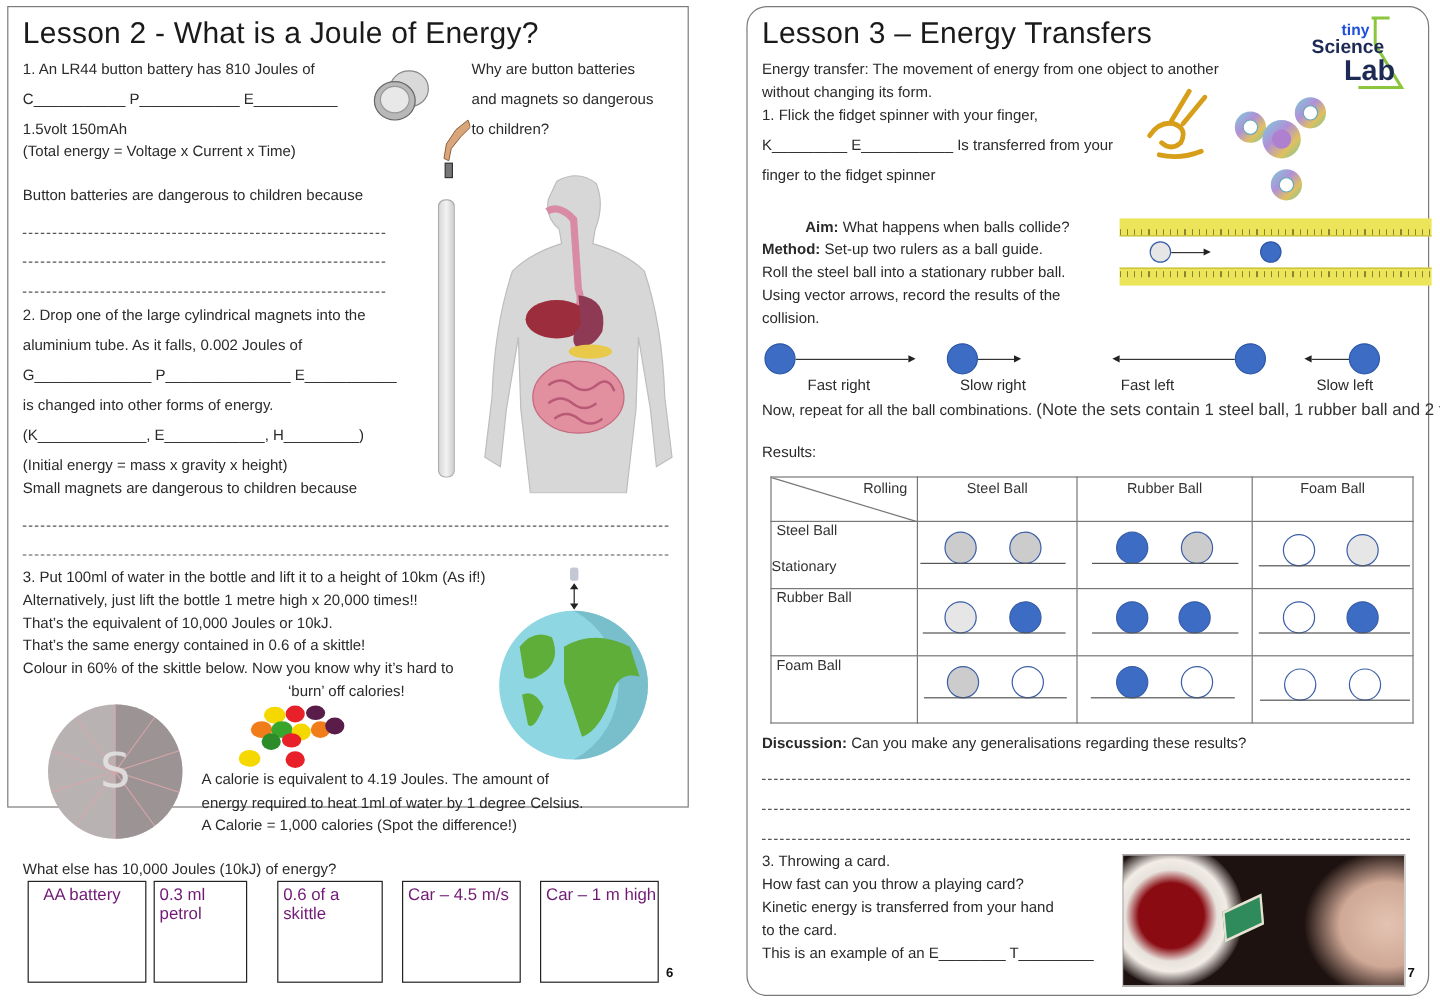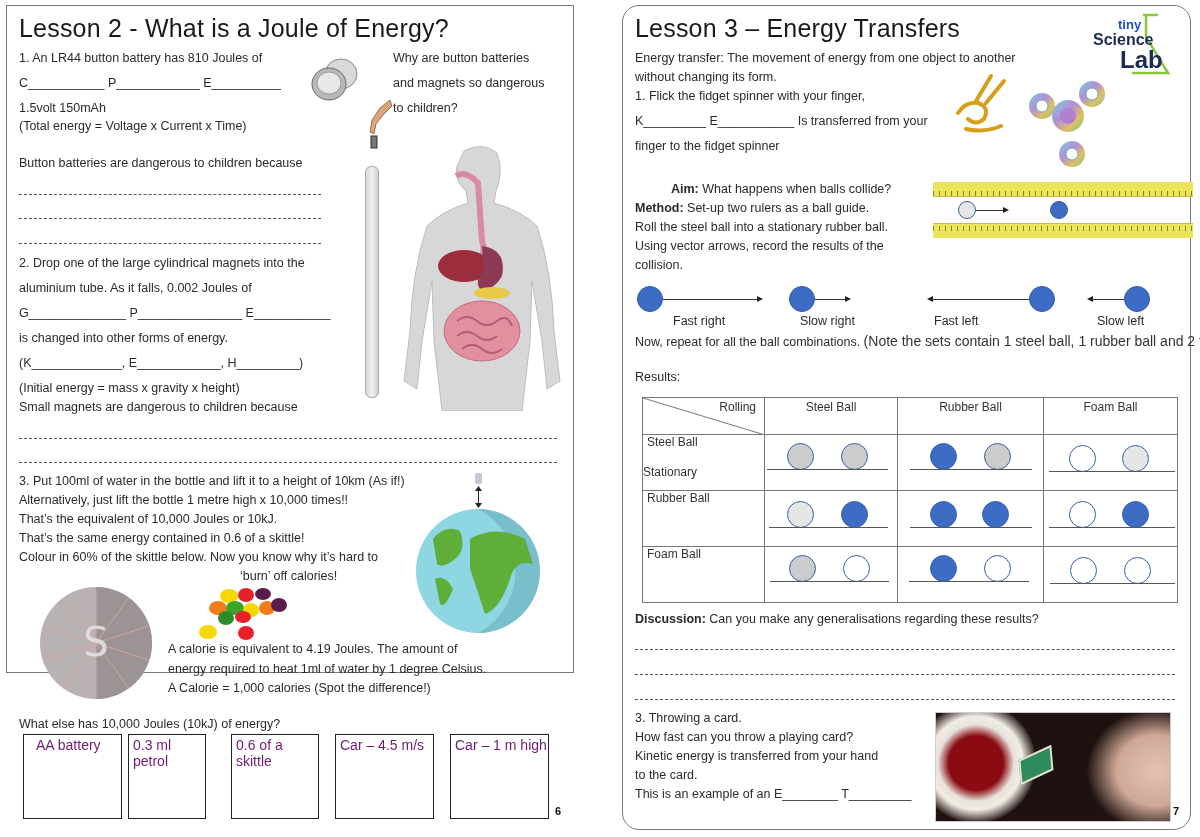--- a/index.html
+++ b/index.html
@@ -84,21 +84,21 @@
   <div class="abs t" style="left:12px; top:275px;">aluminium tube. As it falls, 0.002 Joules of</div>
   <div class="abs t" style="left:12px; top:300px;">G______________ P_______________ E___________</div>
   <div class="abs t" style="left:12px; top:325px;">is changed into other forms of energy.</div>
   <div class="abs t" style="left:12px; top:350px;">(K_____________, E____________, H_________)</div>
   <div class="abs t" style="left:12px; top:375px;">(Initial energy = mass x gravity x height)</div>
   <div class="abs t" style="left:12px; top:394px;">Small magnets are dangerous to children because</div>
   <div class="dash" style="left:12px; top:432px; width:538px;"></div>
   <div class="dash" style="left:12px; top:456px; width:538px;"></div>
 
   <div class="abs t" style="left:12px; top:468px;">3. Put 100ml of water in the bottle and lift it to a height of 10km (As if!)</div>
-  <div class="abs t" style="left:12px; top:487px;">Alternatively, just lift the bottle 1 metre high x  10,000 times!!</div>
+  <div class="abs t" style="left:12px; top:487px;">Alternatively, just lift the bottle 1 metre high x  20,000 times!!</div>
   <div class="abs t" style="left:12px; top:506px;">That’s the equivalent of 10,000 Joules or 10kJ.</div>
   <div class="abs t" style="left:12px; top:525px;">That’s the same energy contained in 0.6 of a skittle!</div>
   <div class="abs t" style="left:12px; top:544px;">Colour in 60% of the skittle below. Now you know why it’s hard to</div>
   <div class="abs t" style="left:233px; top:563px;">‘burn’ off calories!</div>
 
   <div class="abs" style="left:408px; top:463px; width:130px; height:165px;">
     <svg width="130" height="165" viewBox="0 0 130 165">
       <rect x="60" y="4" width="7" height="11" rx="2" fill="#c4c8d4"></rect>
       <line x1="63.5" y1="18" x2="63.5" y2="38" stroke="#222" stroke-width="1"></line>
       <polygon points="60,22 67,22 63.5,17" fill="#222"></polygon>

